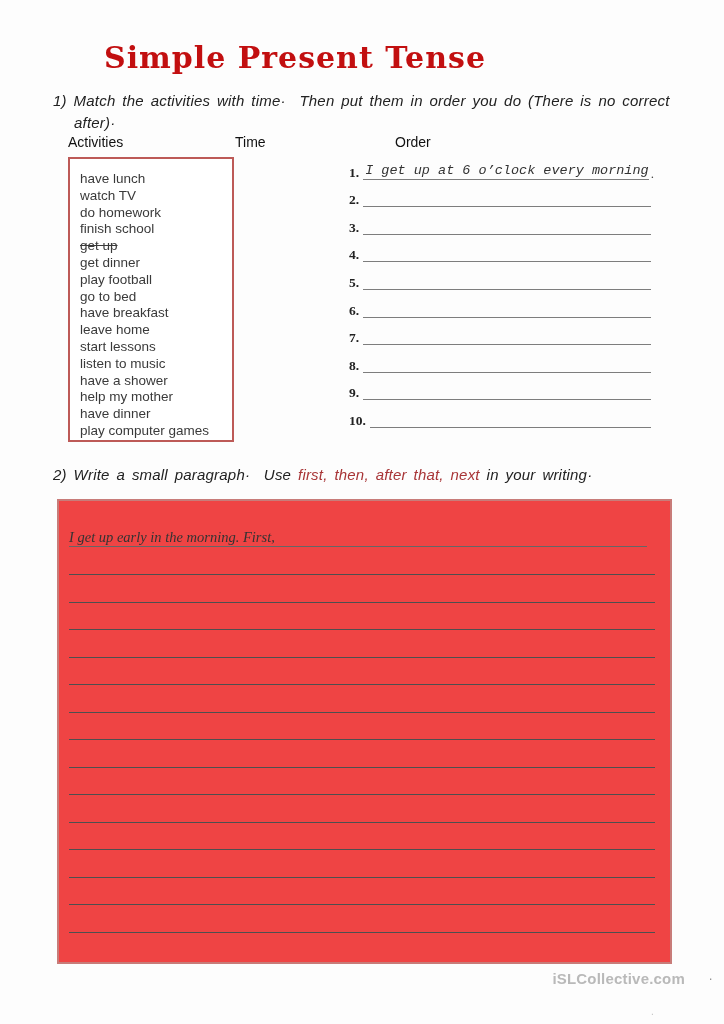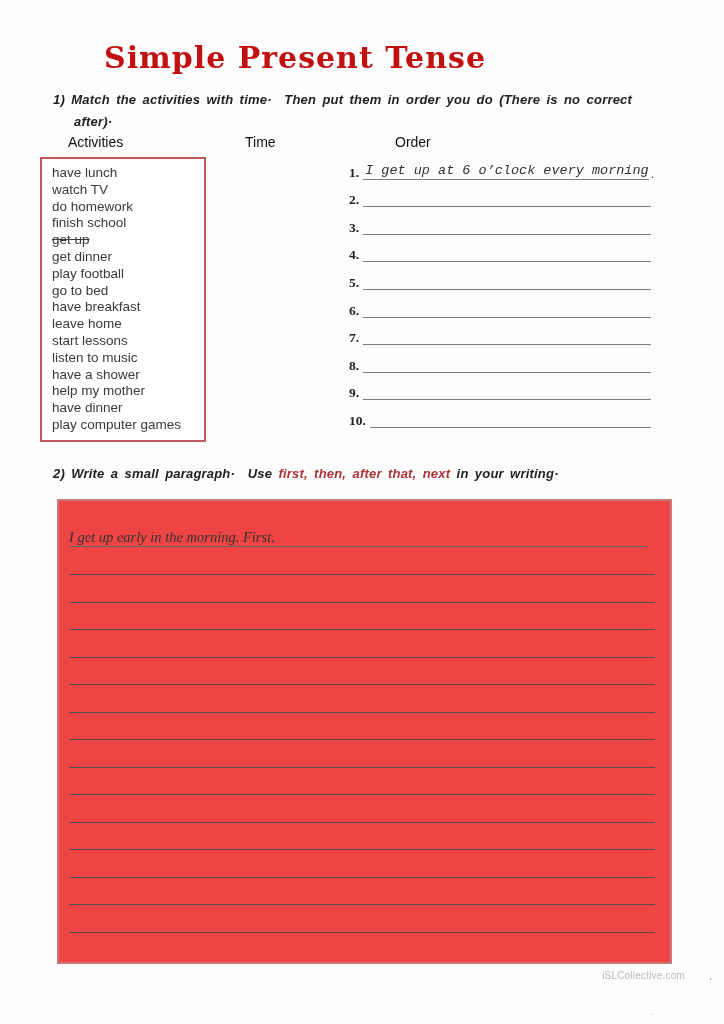--- a/index.html
+++ b/index.html
@@ -8,34 +8,34 @@
     font-family:"Liberation Sans",sans-serif;overflow:hidden;
     --title-red:#c20f10;--accent-red:#a83537;--list-border:#bd5a57;
     --write-border:#c87c79;--order-line:#7d7d7d;--write-line:#4f4f4f;--wm-gray:#b9b9b9;
   }
   .title{
     position:absolute;left:0;top:40px;width:590px;text-align:center;
     font-family:"DejaVu Serif",serif;font-weight:bold;
     font-size:30px;line-height:36px;color:var(--title-red);letter-spacing:1px;
   }
   .hand{
-    position:absolute;font-style:italic;font-size:13px;color:#222;
-    letter-spacing:.2px;word-spacing:2.5px;white-space:pre;font-weight:bold;
+    position:absolute;font-style:italic;font-size:15px;color:#222;
+    letter-spacing:.2px;word-spacing:2.5px;white-space:pre;
   }
   .instr1a{left:53px;top:92px;}
   .instr1b{left:74px;top:114px;}
   .instr2{left:53px;top:466px;}
   .red-word{color:var(--accent-red);}
   .col-header{position:absolute;top:134px;font-weight:normal;font-size:14px;color:#111;}
-  .h-act{left:68px;} .h-time{left:245px;} .h-order{left:395px;}
+  .h-act{left:68px;} .h-time{left:235px;} .h-order{left:395px;}
   .listbox{
     position:absolute;top:157px;height:285px;border:2px solid var(--list-border);
     box-sizing:border-box;background:#fff;
   }
-  .box-act{left:40px;width:166px;padding:6px 0 0 10px;}
+  .box-act{left:68px;width:166px;padding:12px 0 0 10px;}
   .box-time{left:228px;width:105px;padding:6px 0 0 9px;}
   .item{font-size:13.5px;line-height:16.8px;color:#3a3a3a;white-space:nowrap;}
   .struck{text-decoration:line-through;}
   .order{position:absolute;left:349px;top:152px;width:302px;}
   .order-row{display:flex;align-items:flex-end;height:27.6px;}
   .order-num{
     font-family:"Liberation Serif",serif;font-weight:bold;font-size:13.5px;
     color:#222;padding-right:4px;line-height:15px;
   }
   .order-line{
@@ -58,21 +58,21 @@
     position:absolute;left:10px;right:23px;top:23px;height:22px;
     border-bottom:1.6px solid #666;display:flex;align-items:flex-end;
   }
   .para-text{
     font-family:"Liberation Serif",serif;font-style:italic;font-size:14.5px;
     color:#333;white-space:nowrap;line-height:17px;
   }
   .wline{position:absolute;left:10px;right:15px;border-bottom:1.6px solid var(--write-line);}
   .watermark{
     position:absolute;left:500px;top:970px;width:185px;text-align:right;
-    font-weight:normal;font-size:10px;color:var(--wm-gray);letter-spacing:.2px;
+    font-weight:bold;font-size:15px;color:var(--wm-gray);letter-spacing:.2px;
   }
   .stray-dot{position:absolute;font-size:12px;color:#8a8a8a;}
   .dot1{left:709px;top:969px;}
   .dot2{left:651px;top:1006px;color:#c2c2c2;font-size:10px;}
 </style>
 </head>
 <body>
 
 <div class="page" style="--title-red: #c20f10; --accent-red: #a83537; --list-border: #bd5a57; --write-border: #c87c79; --order-line: #7d7d7d; --write-line: #4f4f4f; --wm-gray: #b9b9b9;">
 

